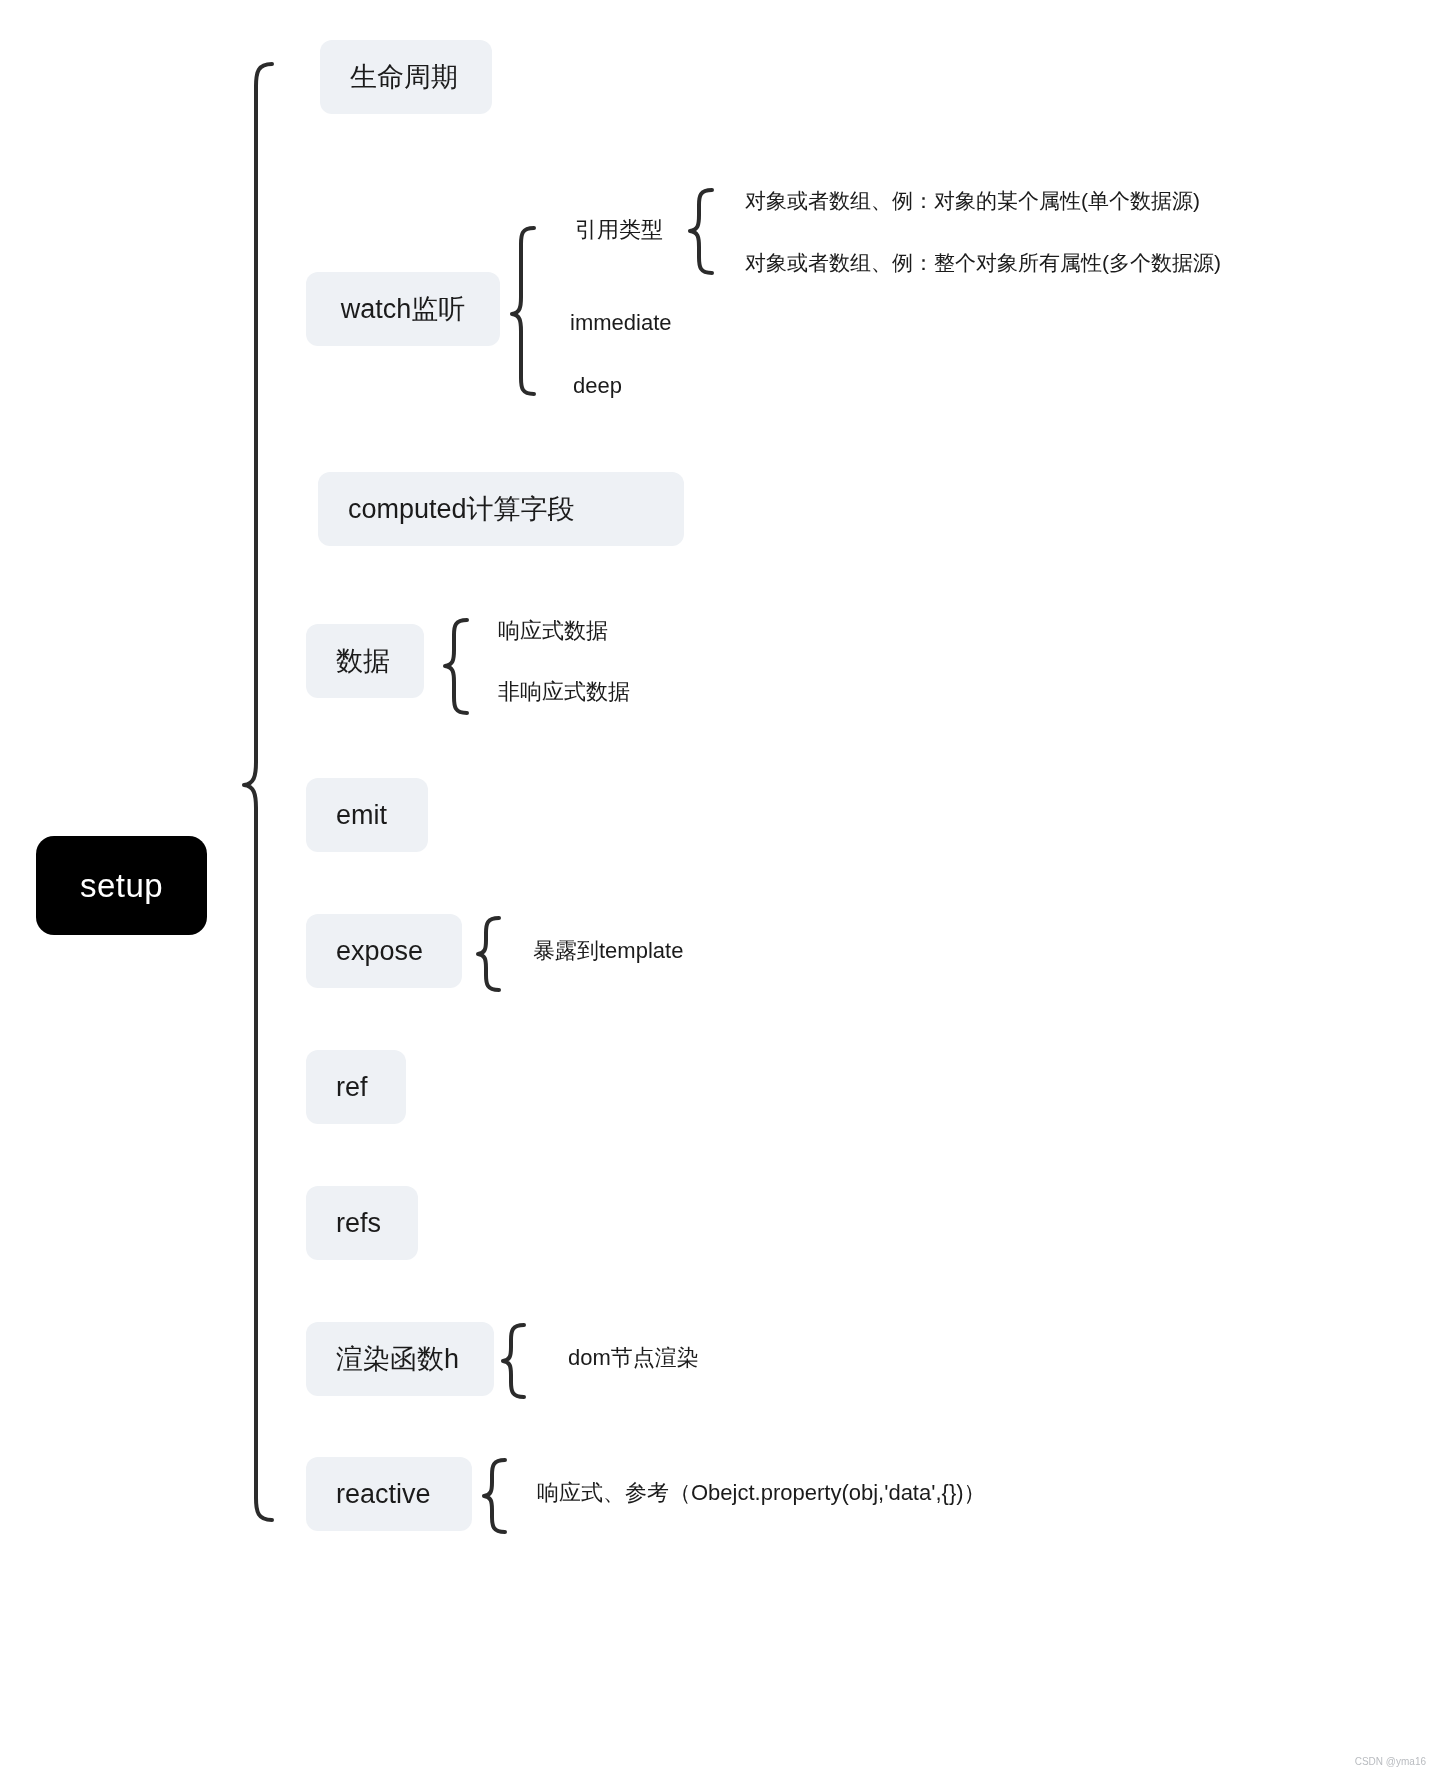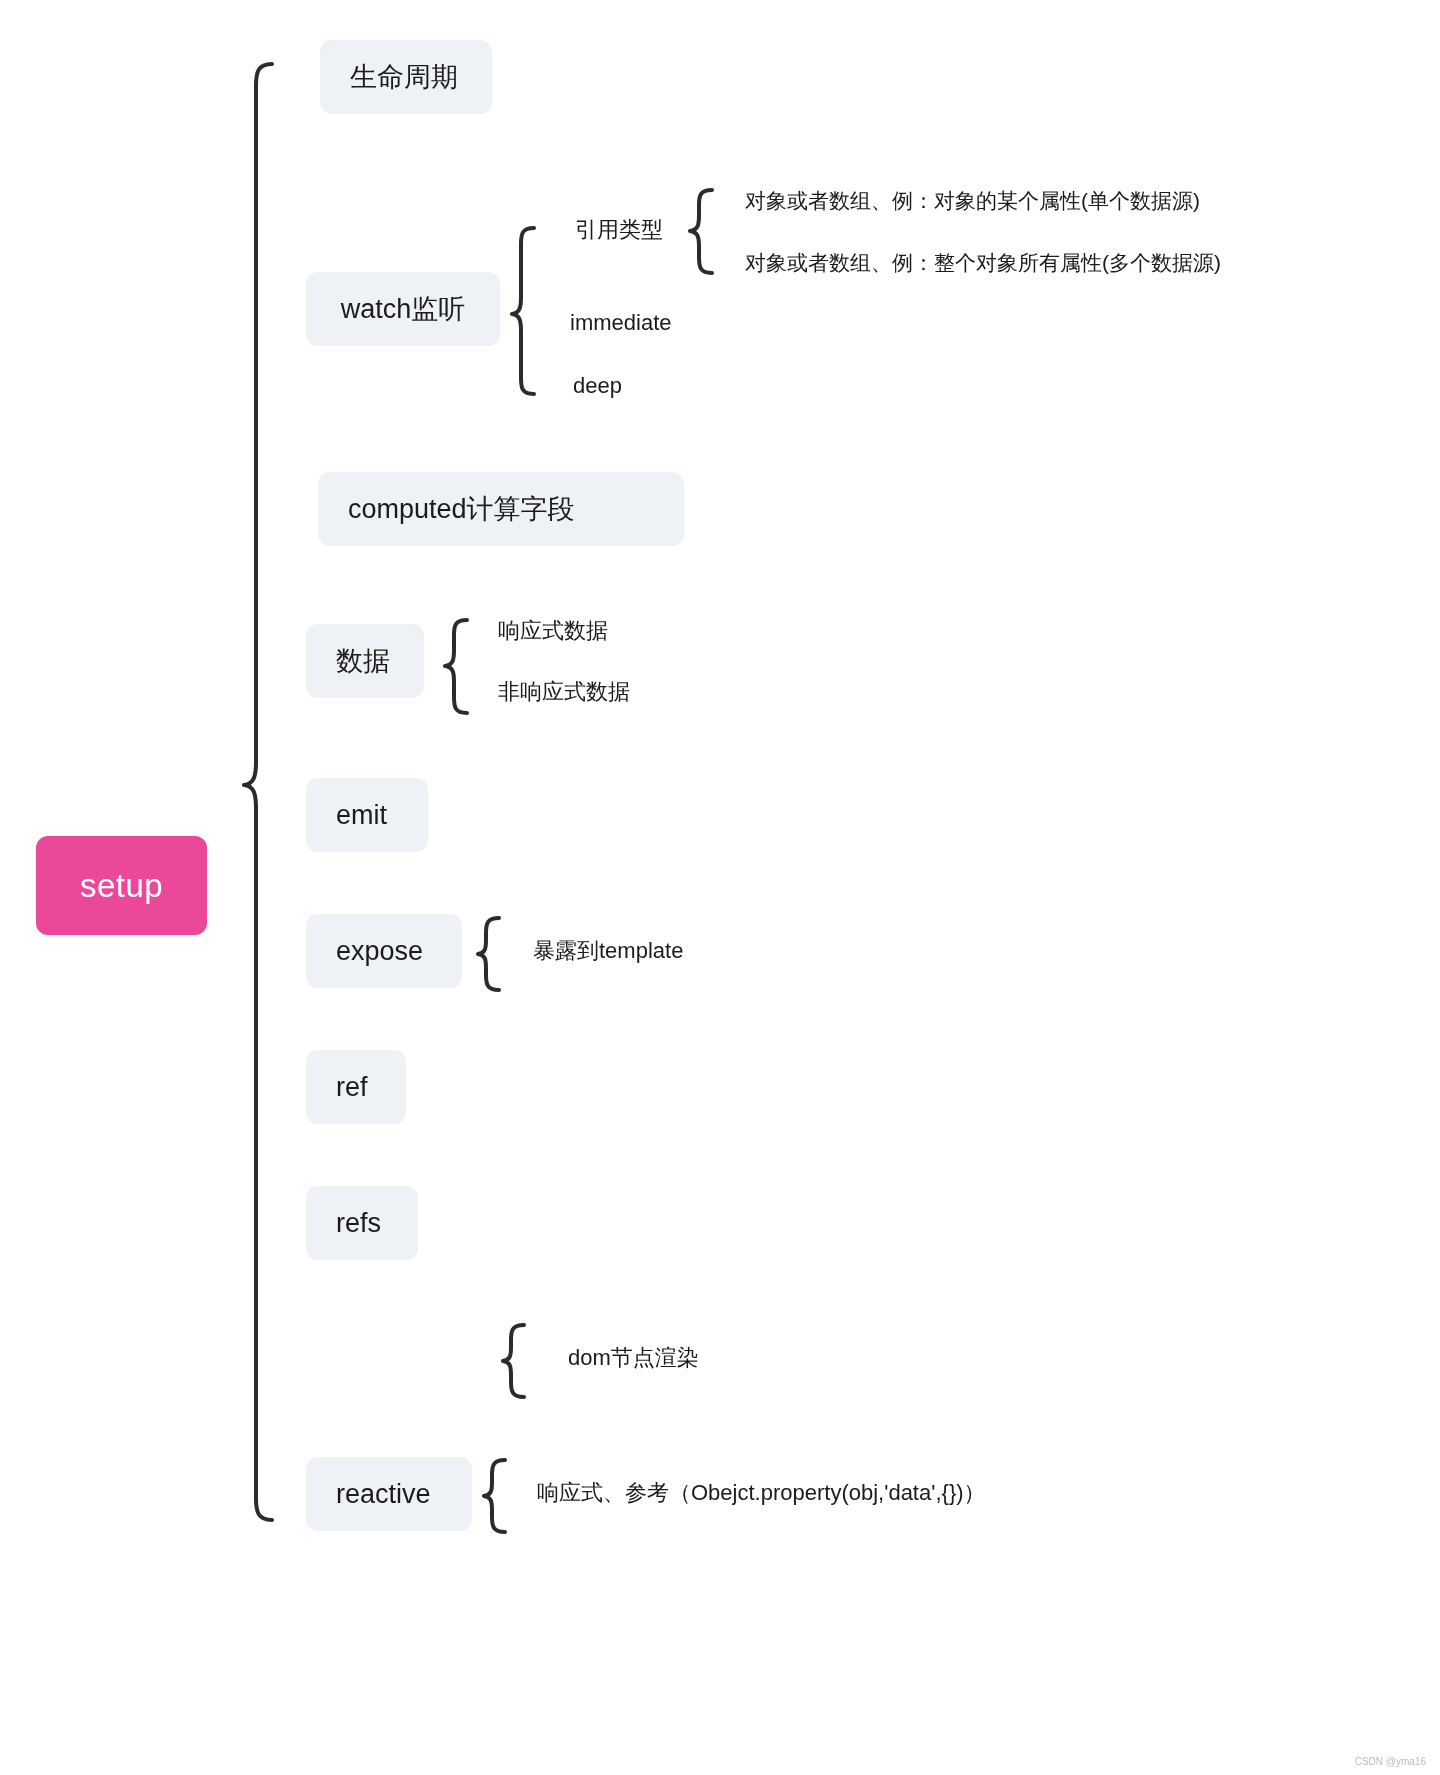--- a/index.html
+++ b/index.html
@@ -124,21 +124,21 @@
       <path d="M 505 1460
                C 493 1460, 492 1466, 492 1475
                L 492 1482
                C 492 1491, 491 1495, 484 1496
                C 491 1497, 492 1501, 492 1510
                L 492 1517
                C 492 1526, 493 1532, 505 1532"></path>
     </g>
   </svg>
 
-  <div class="root-node" style="background:#ec4899;">
+  <div class="root-node" style="background:#000000;border-radius:18px;">
     <span>setup</span>
   </div>
 
   <div class="node" style="left:320px;top:40px;width:172px;height:74px;">
     <span>生命周期</span>
   </div>
 
   <div class="node" style="left:306px;top:272px;width:194px;height:74px;justify-content:center;">
     <span>watch监听</span>
   </div>
@@ -160,20 +160,23 @@
   </div>
 
   <div class="node" style="left:306px;top:1050px;width:100px;height:74px;">
     <span>ref</span>
   </div>
 
   <div class="node" style="left:306px;top:1186px;width:112px;height:74px;">
     <span>refs</span>
   </div>
 
+  <div class="node" style="left:306px;top:1322px;width:188px;height:74px;">
+    <span>渲染函数h</span>
+  </div>
 
   <div class="node" style="left:306px;top:1457px;width:166px;height:74px;">
     <span>reactive</span>
   </div>
 
   <div class="leaf" style="left:575px;top:219px;">
     <span>引用类型</span>
   </div>
 
   <div class="leaf" style="left:570px;top:312px;">

